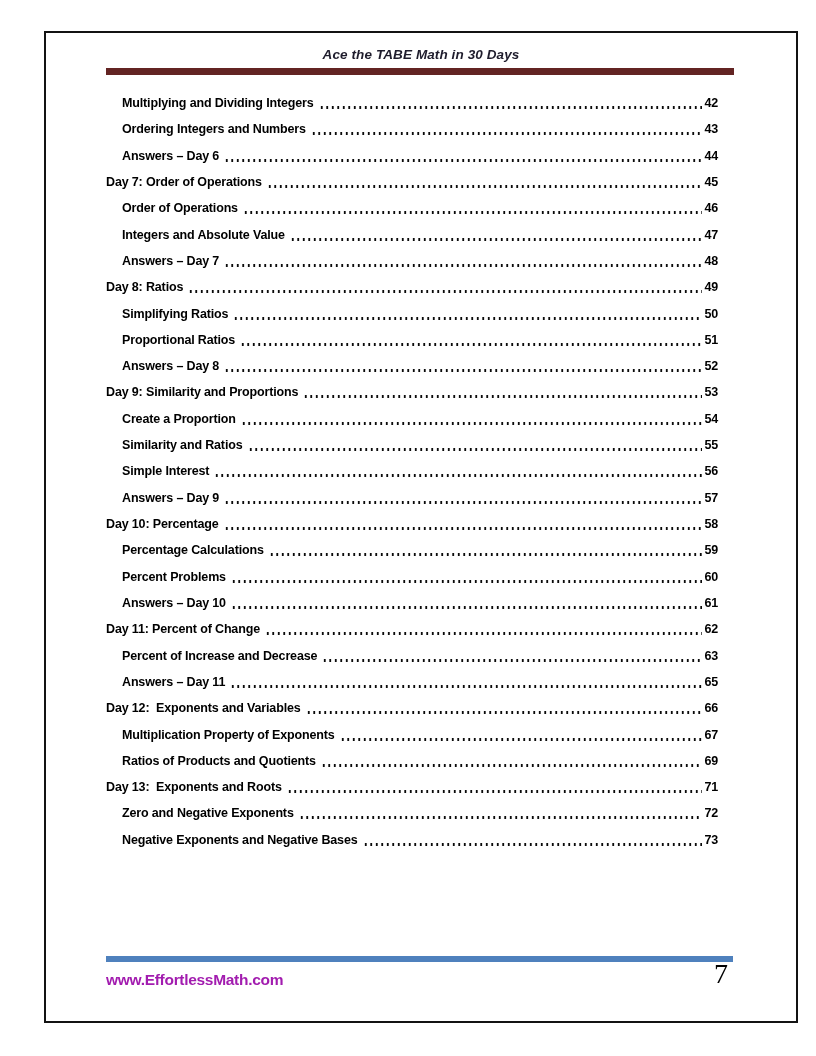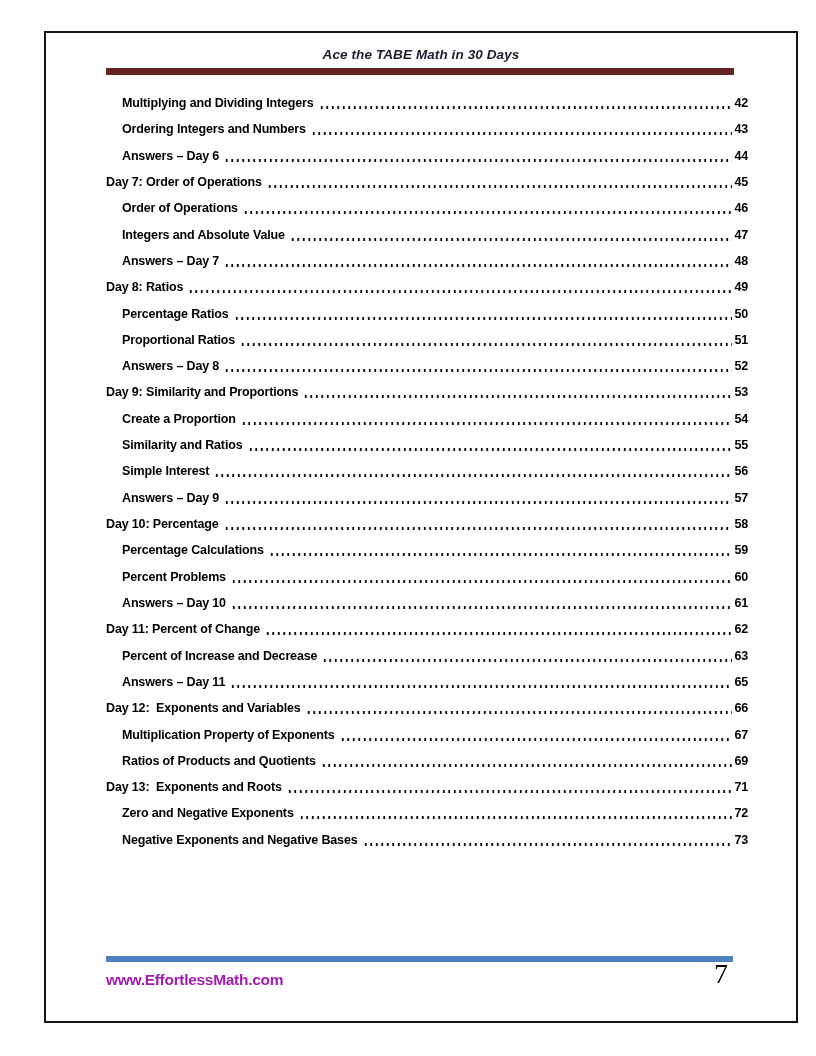--- a/index.html
+++ b/index.html
@@ -31,21 +31,21 @@
   }
   .header-rule {
     position: absolute;
     top: 35px; left: 60px;
     width: 628px; height: 7px;
     background: #632423;
   }
   
   .toc {
     position: absolute;
-    top: 63px; left: 60px; right: 48px;
+    top: 63px; left: 60px; right: 78px;
   }
   .toc-row {
     display: flex;
     align-items: flex-start;
     height: 26.32px;
     font-size: 12.5px;
     font-weight: bold;
     color: #000000;
     letter-spacing: -0.15px;
   }
@@ -145,21 +145,21 @@
     <span class="toc-page">48</span>
   </div>
 
   <div class="toc-row level-1">
     <span class="toc-label">Day 8: Ratios</span>
     <span class="dot-leader"></span>
     <span class="toc-page">49</span>
   </div>
 
   <div class="toc-row level-2">
-    <span class="toc-label">Percentage Ratios</span>
+    <span class="toc-label">Simplifying Ratios</span>
     <span class="dot-leader"></span>
     <span class="toc-page">50</span>
   </div>
 
   <div class="toc-row level-2">
     <span class="toc-label">Proportional Ratios</span>
     <span class="dot-leader"></span>
     <span class="toc-page">51</span>
   </div>
 

